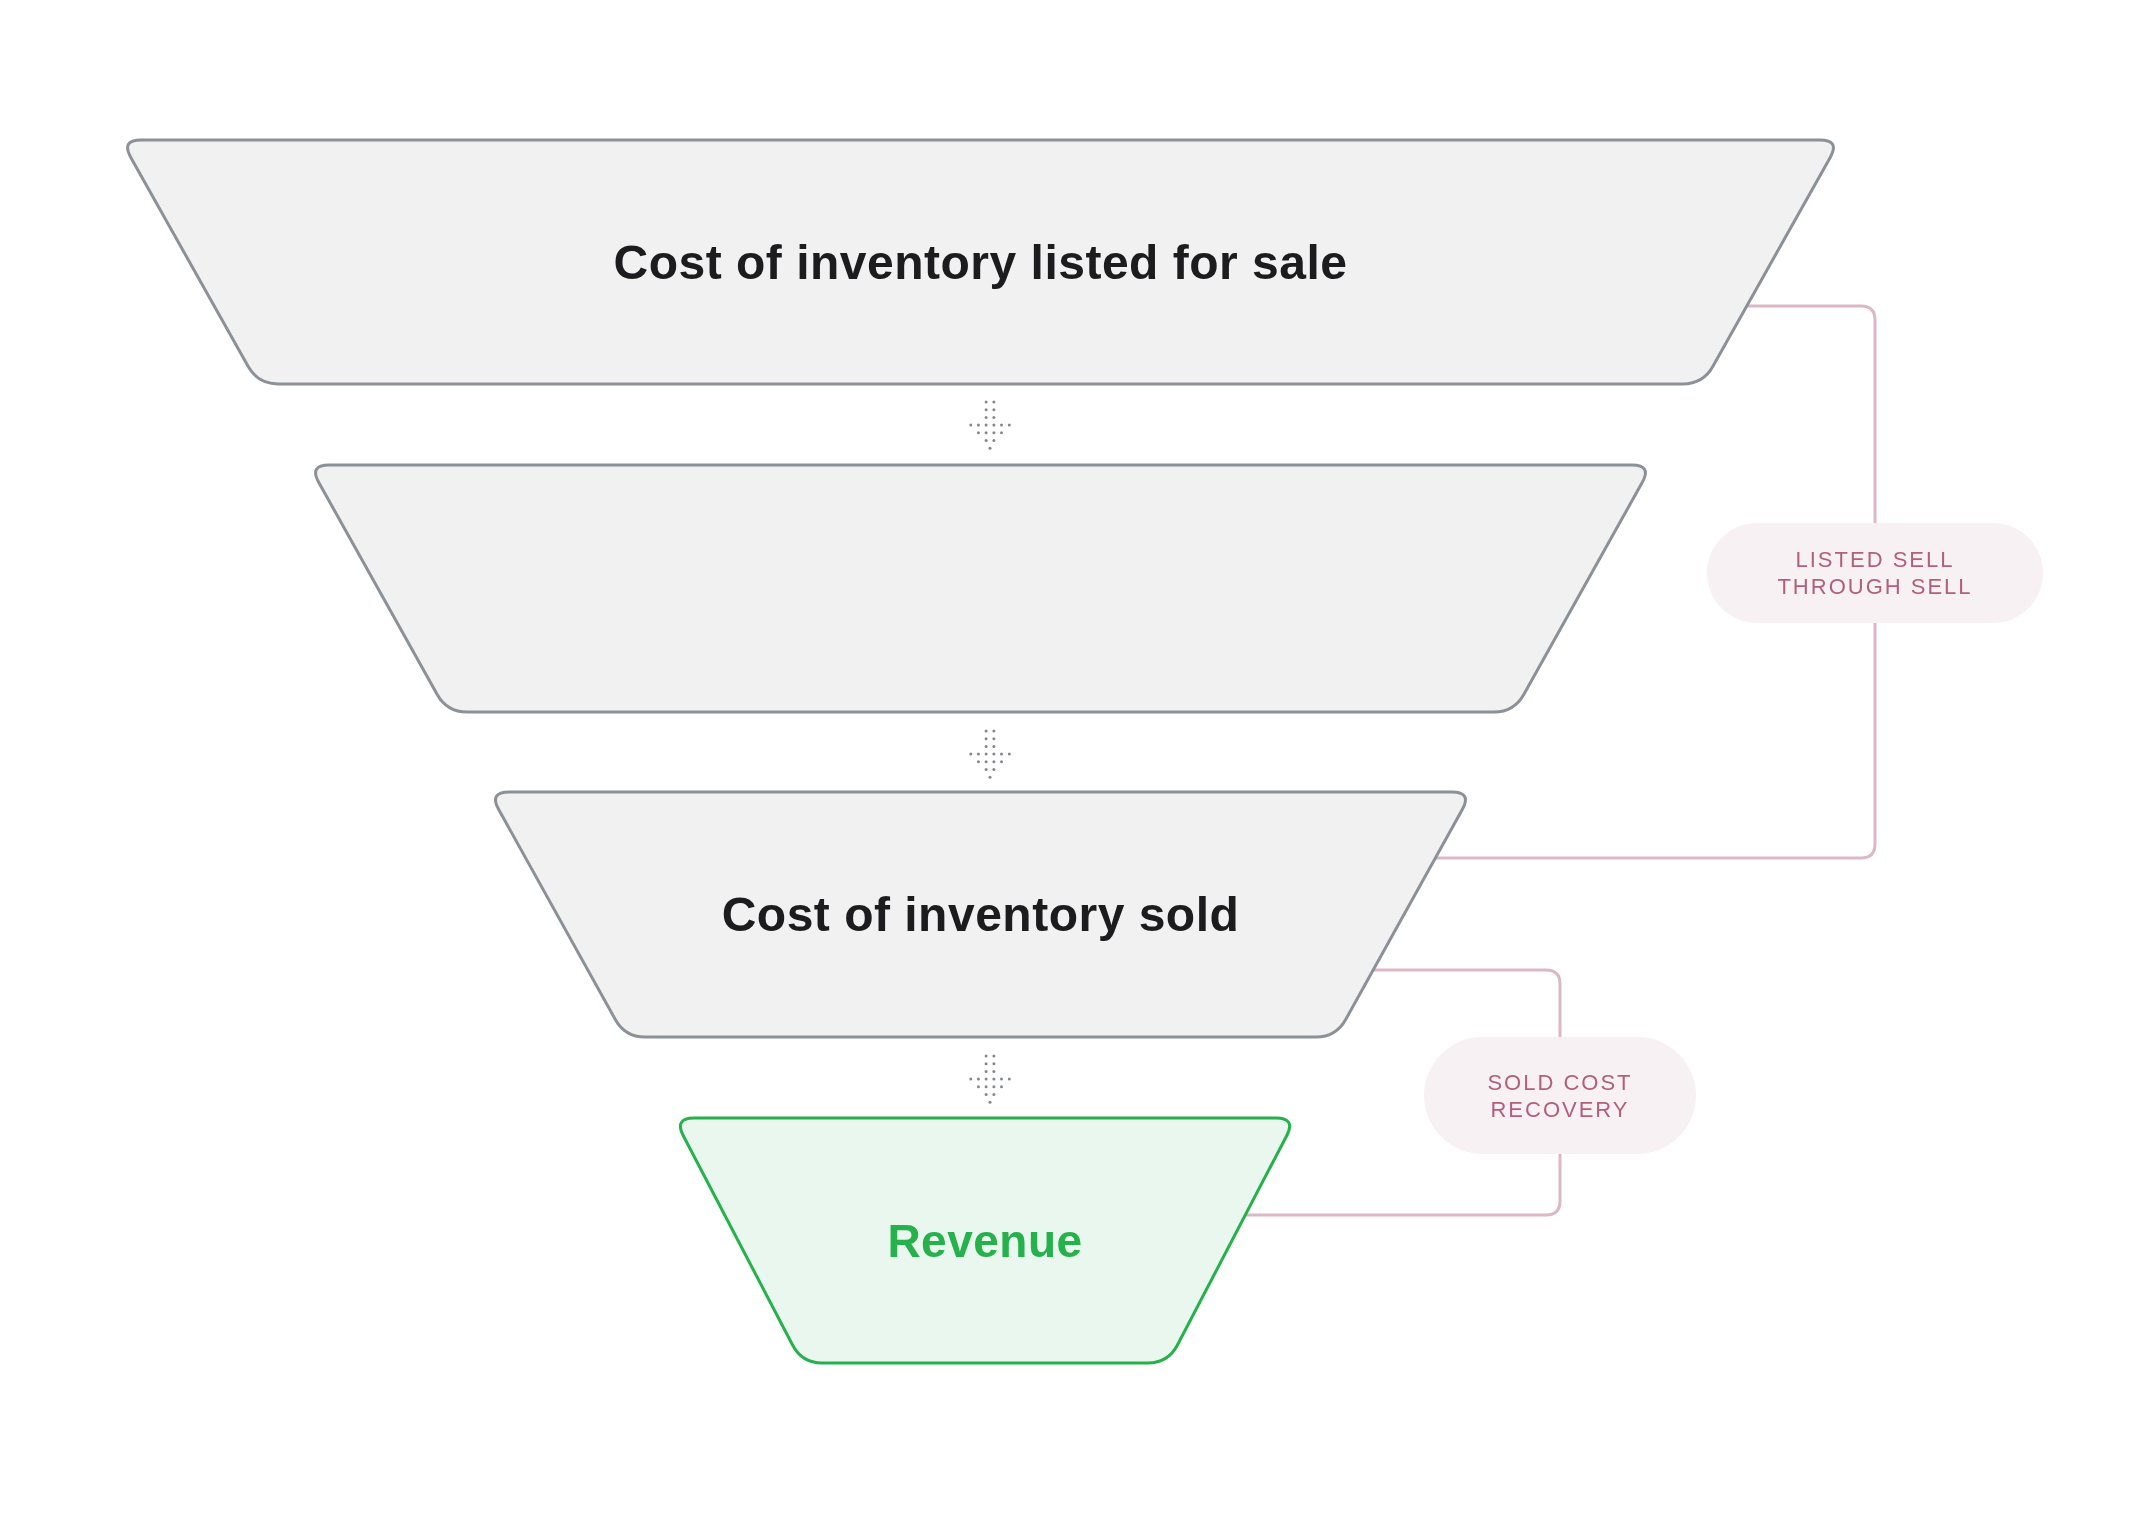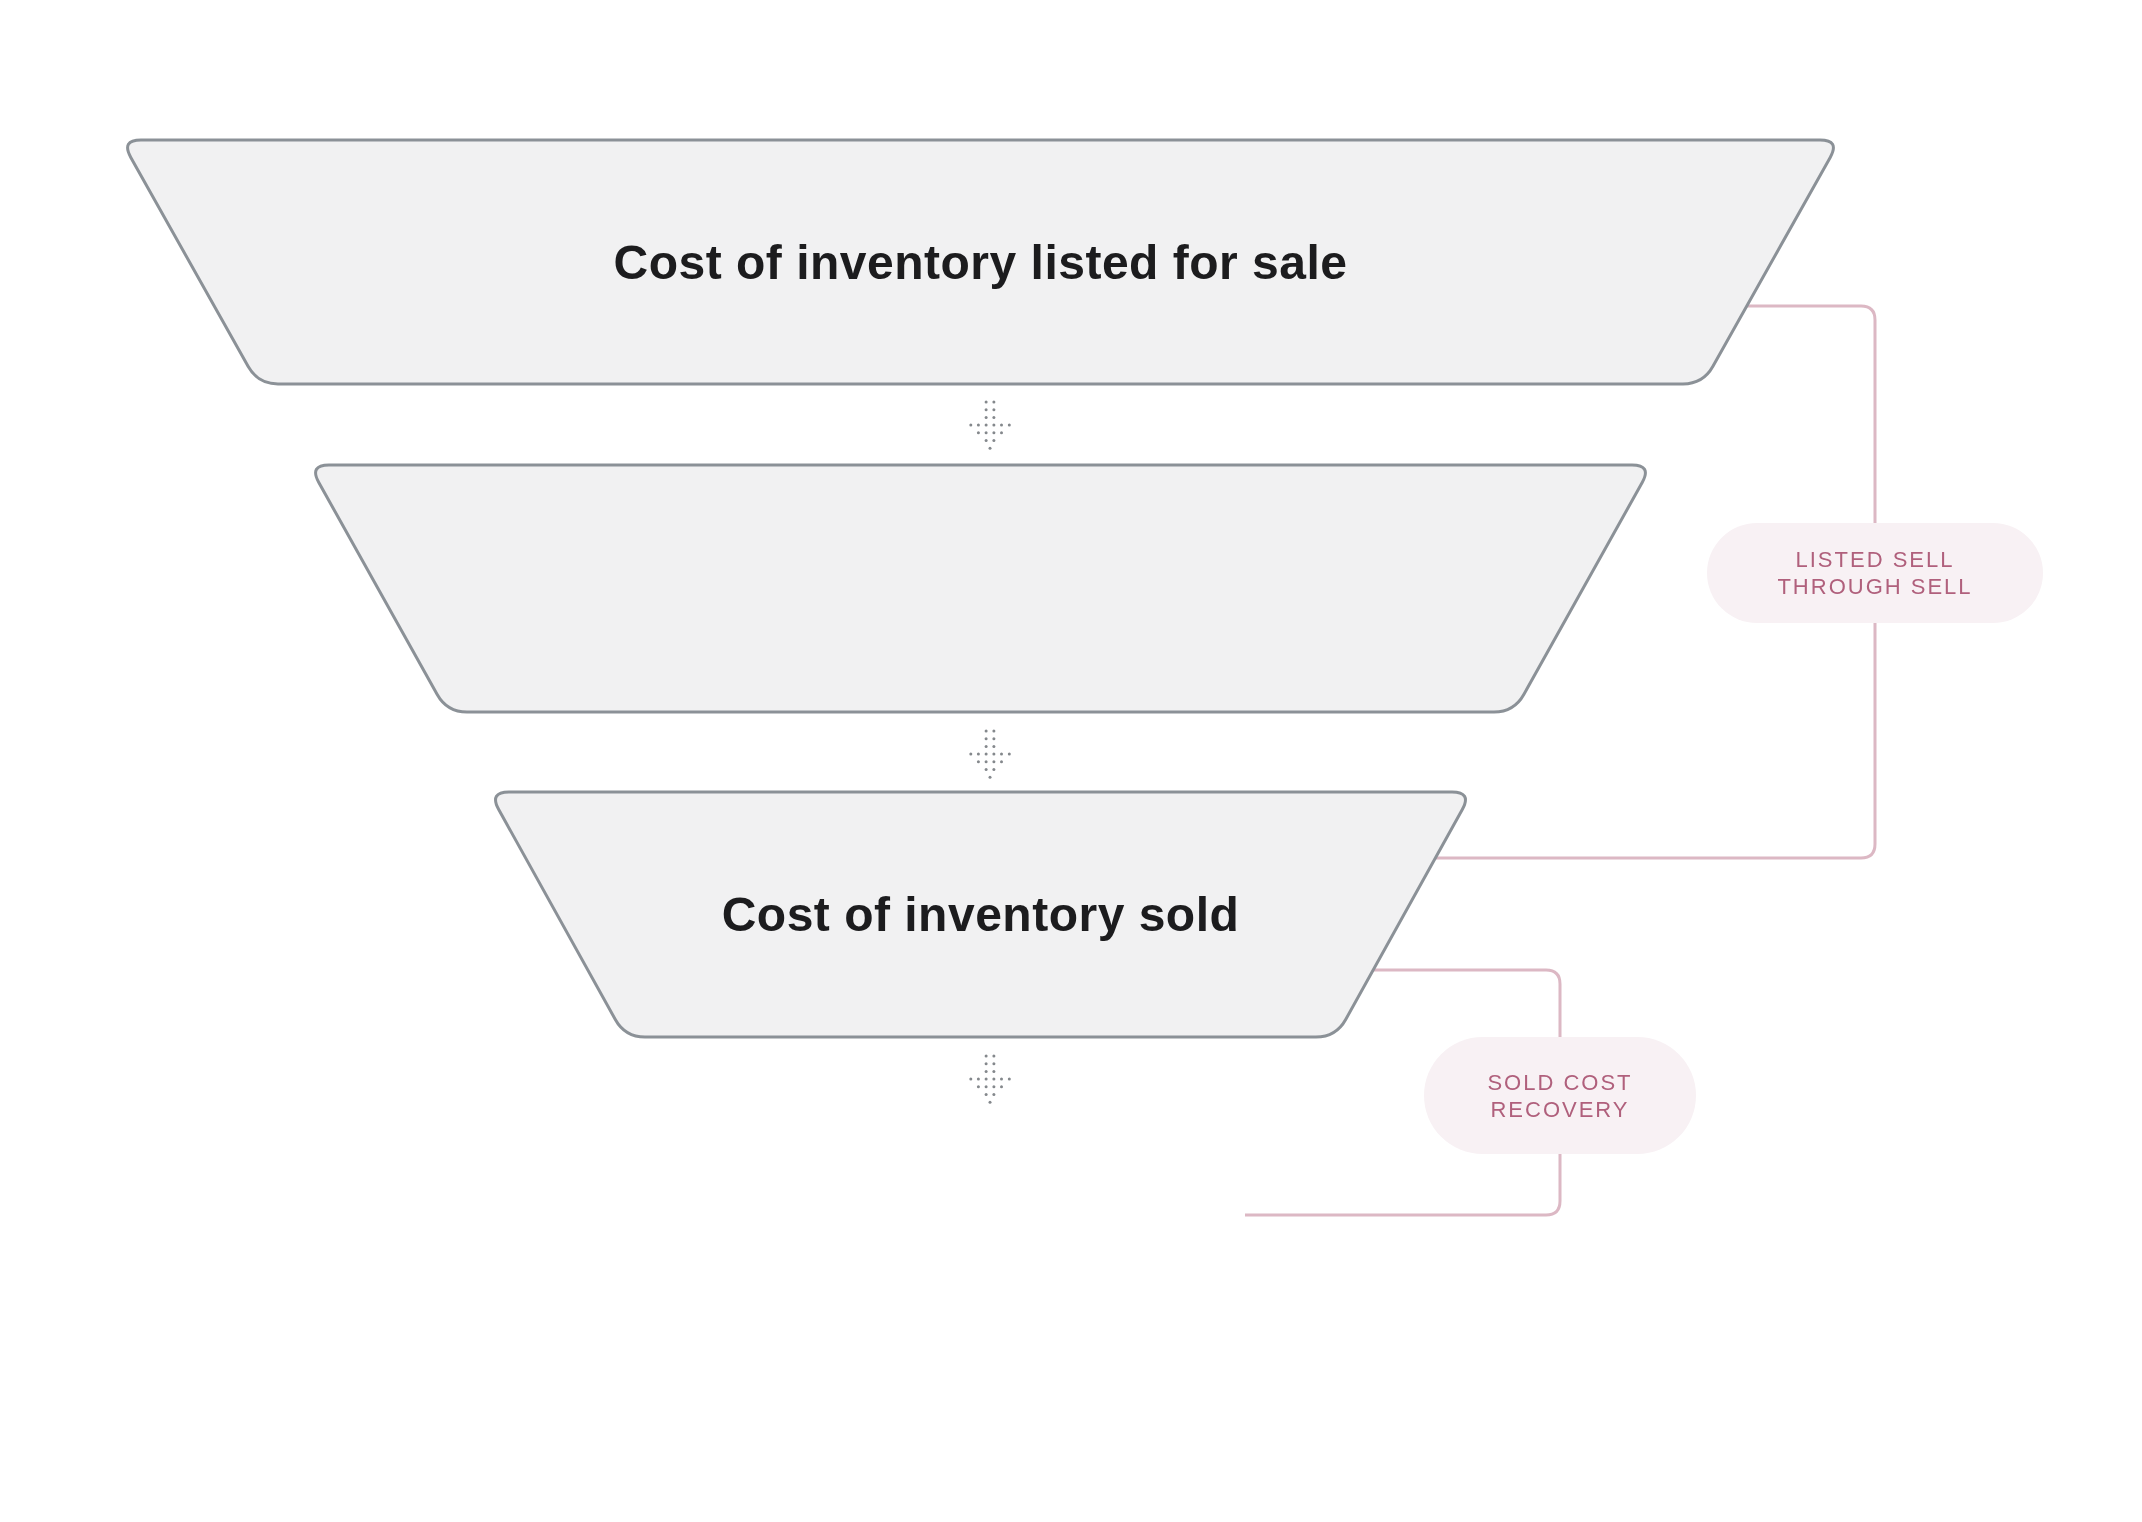--- a/index.html
+++ b/index.html
@@ -127,20 +127,26 @@
         <circle cx="12.4" cy="34.8" r="1.5" fill="#84888c"></circle>
         <circle cx="20.1" cy="34.8" r="1.5" fill="#84888c"></circle>
         <circle cx="27.9" cy="34.8" r="1.5" fill="#84888c"></circle>
         <circle cx="35.5" cy="34.8" r="1.5" fill="#84888c"></circle>
         <circle cx="20.1" cy="42.5" r="1.5" fill="#84888c"></circle>
         <circle cx="27.9" cy="42.5" r="1.5" fill="#84888c"></circle>
         <circle cx="24.0" cy="50.2" r="1.5" fill="#84888c"></circle>
       </svg>
   </div>
 
+  <div class="stage highlight" style="left:672px;top:1116px;width:626px;height:249px;">
+    <svg viewBox="0 0 626 249">
+        <path class="trap" d="M11.3 19.7Q2 2 22.0 2.0L604.0 2.0Q624 2 614.7 19.7L505.3 229.3Q496 247 476.0 247.0L150.0 247.0Q130 247 120.7 229.3Z"></path>
+      </svg>
+    <div class="stage-label">Revenue</div>
+  </div>
 
   <div class="pill" style="left:1707px;top:523px;width:336px;height:100px;">
     <span>LISTED SELL</span>
     <span>THROUGH SELL</span>
   </div>
 
   <div class="pill" style="left:1424px;top:1037px;width:272px;height:117px;">
     <span>SOLD COST</span>
     <span>RECOVERY</span>
   </div>

